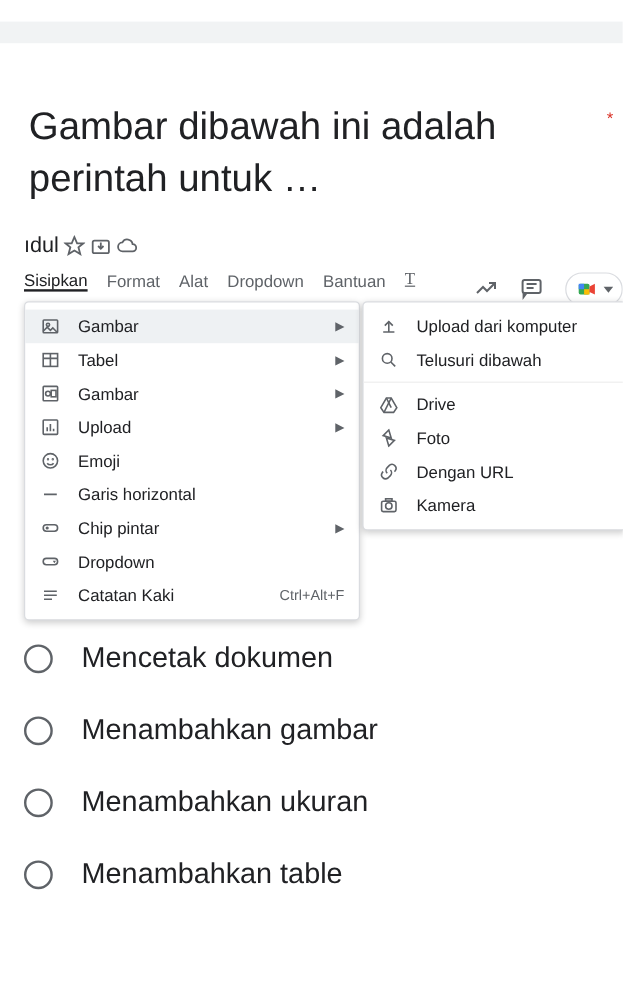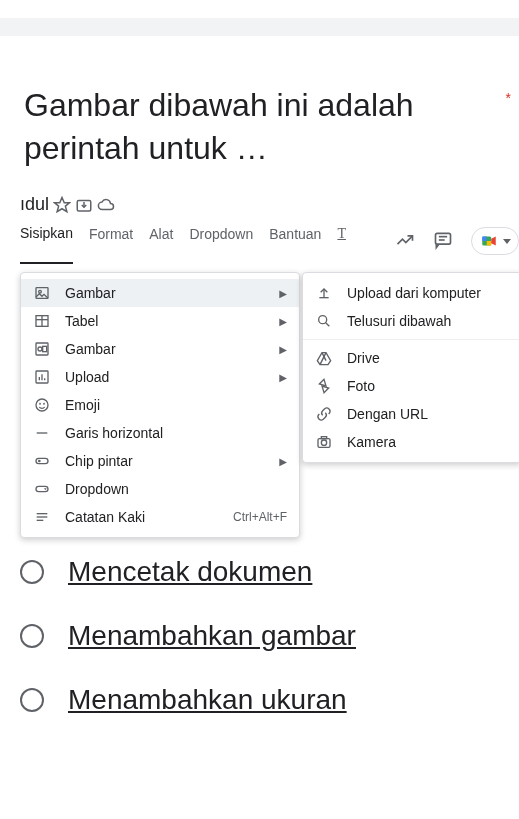--- a/index.html
+++ b/index.html
@@ -9,21 +9,21 @@
   .question-area { padding: 48px 24px 24px 24px; }
   .question-title { font-size: 32px; font-weight: 400; line-height: 1.35; color: #202124; }
 
   .app-shot { position: relative; margin: 0 0 0 20px; width: 499px; font-family: "Google Sans", Arial, sans-serif; color: #202124; }
 
   .doc-title-row { display: flex; align-items: center; gap: 4px; padding: 0 0 6px 0; font-size: 18px; color: #5f6368; }
   .doc-title-row .doc-title { color: #202124; }
   .doc-title-row svg { display: block; }
 
   .menubar { display: flex; align-items: center; gap: 16px; font-size: 14px; color: #5f6368; padding: 4px 0 8px 0; position: relative; }
-  .menubar .mitem { padding-bottom: 21px; cursor: pointer; }
+  .menubar .mitem { padding-bottom: 0; cursor: pointer; }
   .menubar .mitem.active { color: #202124; border-bottom: 2px solid #202124; }
 
   .right-toolbar { position: absolute; right: 0; top: 6px; display: flex; align-items: center; gap: 18px; }
   .meet-pill { display: flex; align-items: center; gap: 4px; border: 1px solid #dadce0; border-radius: 18px; padding: 4px 6px 4px 8px; }
   .meet-pill .meet-icon { width: 18px; height: 18px; }
 
   .menus-row { position: relative; height: 260px; }
 
   .dropdown { position: absolute; background: #fff; border: 1px solid #dadce0; border-radius: 4px; box-shadow: 0 2px 6px rgba(0,0,0,0.2); padding: 6px 0; font-size: 14px; }
   .dropdown .row { display: flex; align-items: center; gap: 14px; padding: 6px 12px; min-width: 260px; position: relative; cursor: pointer; }
@@ -34,21 +34,21 @@
   .dropdown .row .ico { width: 18px; display: flex; justify-content: center; color: #5f6368; }
   .dropdown hr { border: none; border-top: 1px solid #eee; margin: 4px 0; }
 
   #insert-menu { top: 0; left: 0; width: 280px; }
   #submenu { top: 0; left: 282px; width: 220px; }
   #submenu .row { min-width: 200px; }
 
   .options { padding: 8px 20px 0 20px; }
   .opt { display: flex; align-items: center; gap: 24px; padding: 16px 0; cursor: pointer; }
   .radio { width: 24px; height: 24px; border: 2.5px solid #5f6368; border-radius: 50%; flex-shrink: 0; }
-  .opt-label { font-size: 28px; color: #202124; text-decoration: underline; }
+  .opt-label { font-size: 24px; color: #202124; }
 
   .red-star { position: absolute; right: 8px; top: 90px; color: #d93025; font-size: 14px; }
 </style>
 </head>
 <body>
 
 <div class="top-strip"></div>
 <div class="divider-strip"></div>
 
 <span class="red-star">*</span>
@@ -286,13 +286,17 @@
     <div class="opt-label">Mencetak dokumen</div>
   </div>
   <div class="opt">
     <div class="radio"></div>
     <div class="opt-label">Menambahkan gambar</div>
   </div>
   <div class="opt">
     <div class="radio"></div>
     <div class="opt-label">Menambahkan ukuran</div>
   </div>
+  <div class="opt">
+    <div class="radio"></div>
+    <div class="opt-label">Menambahkan table</div>
+  </div>
 </div>
 
 </body></html>

